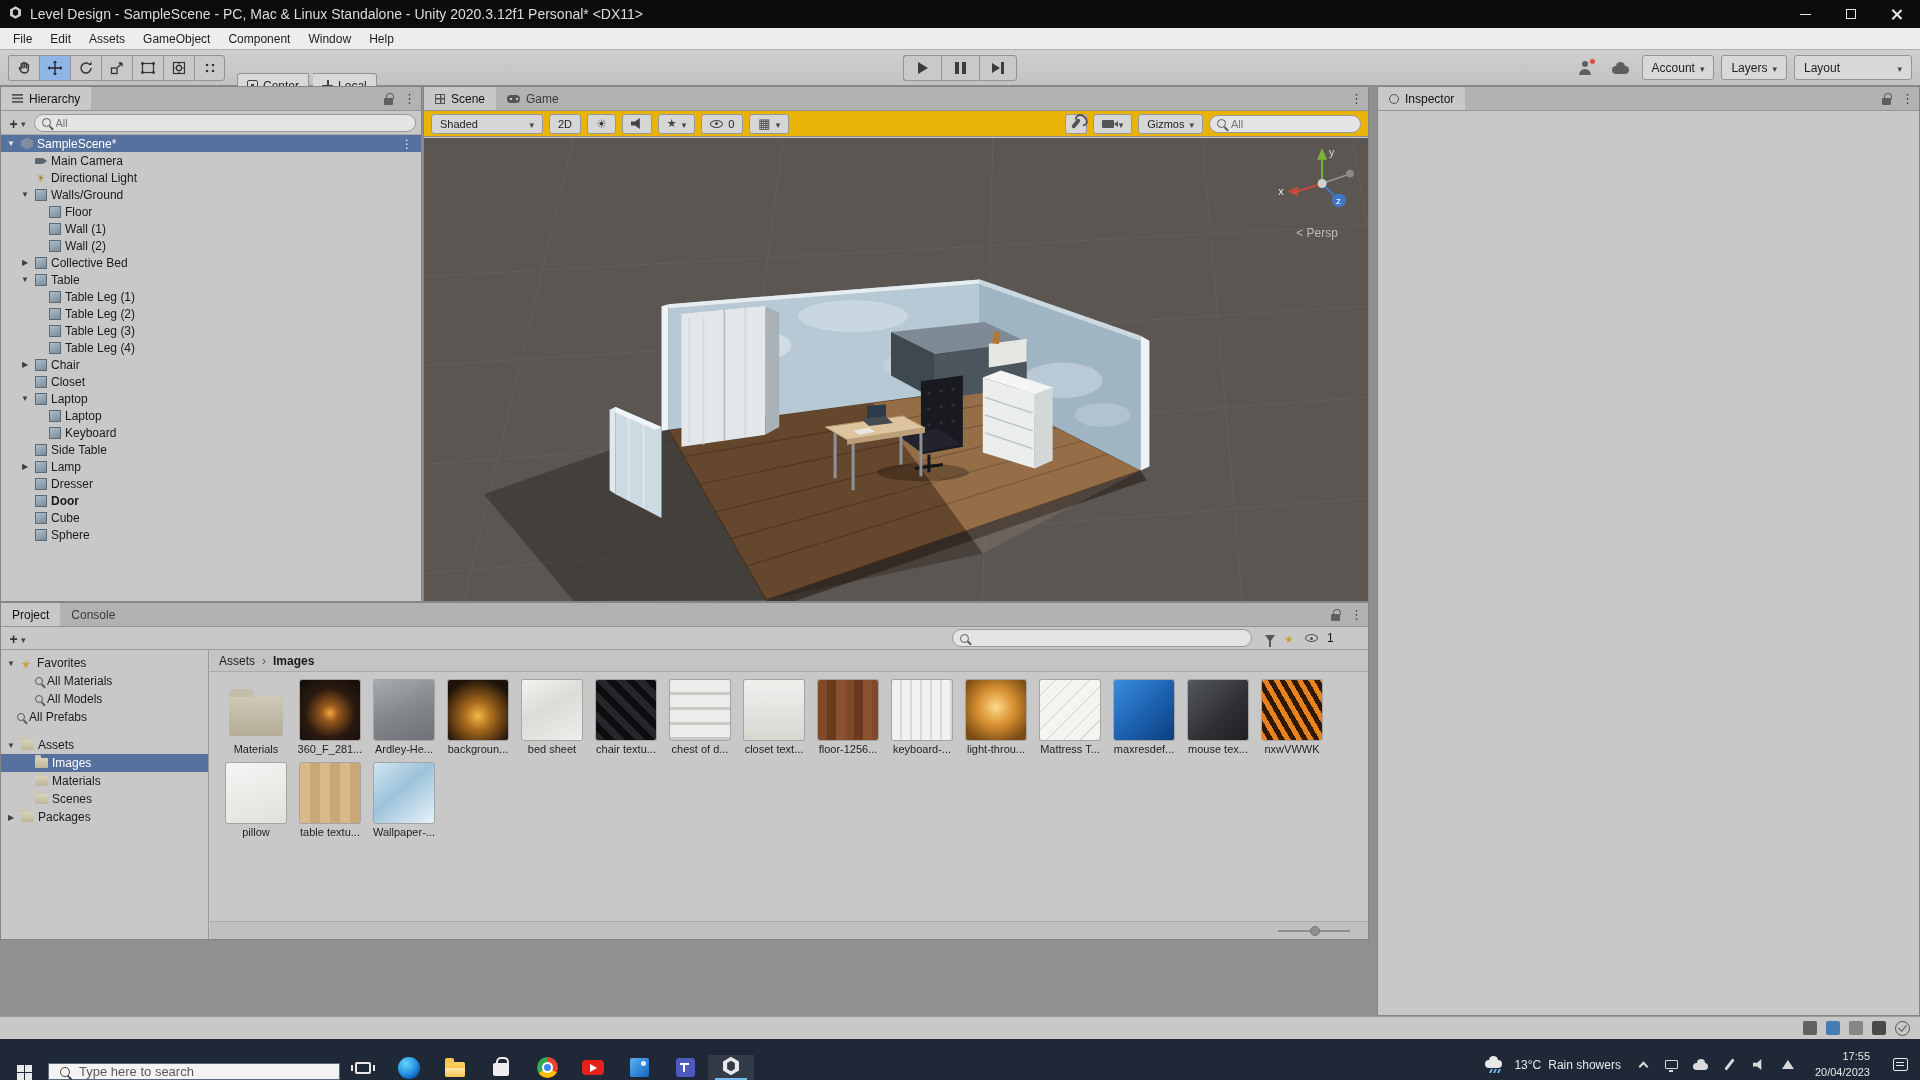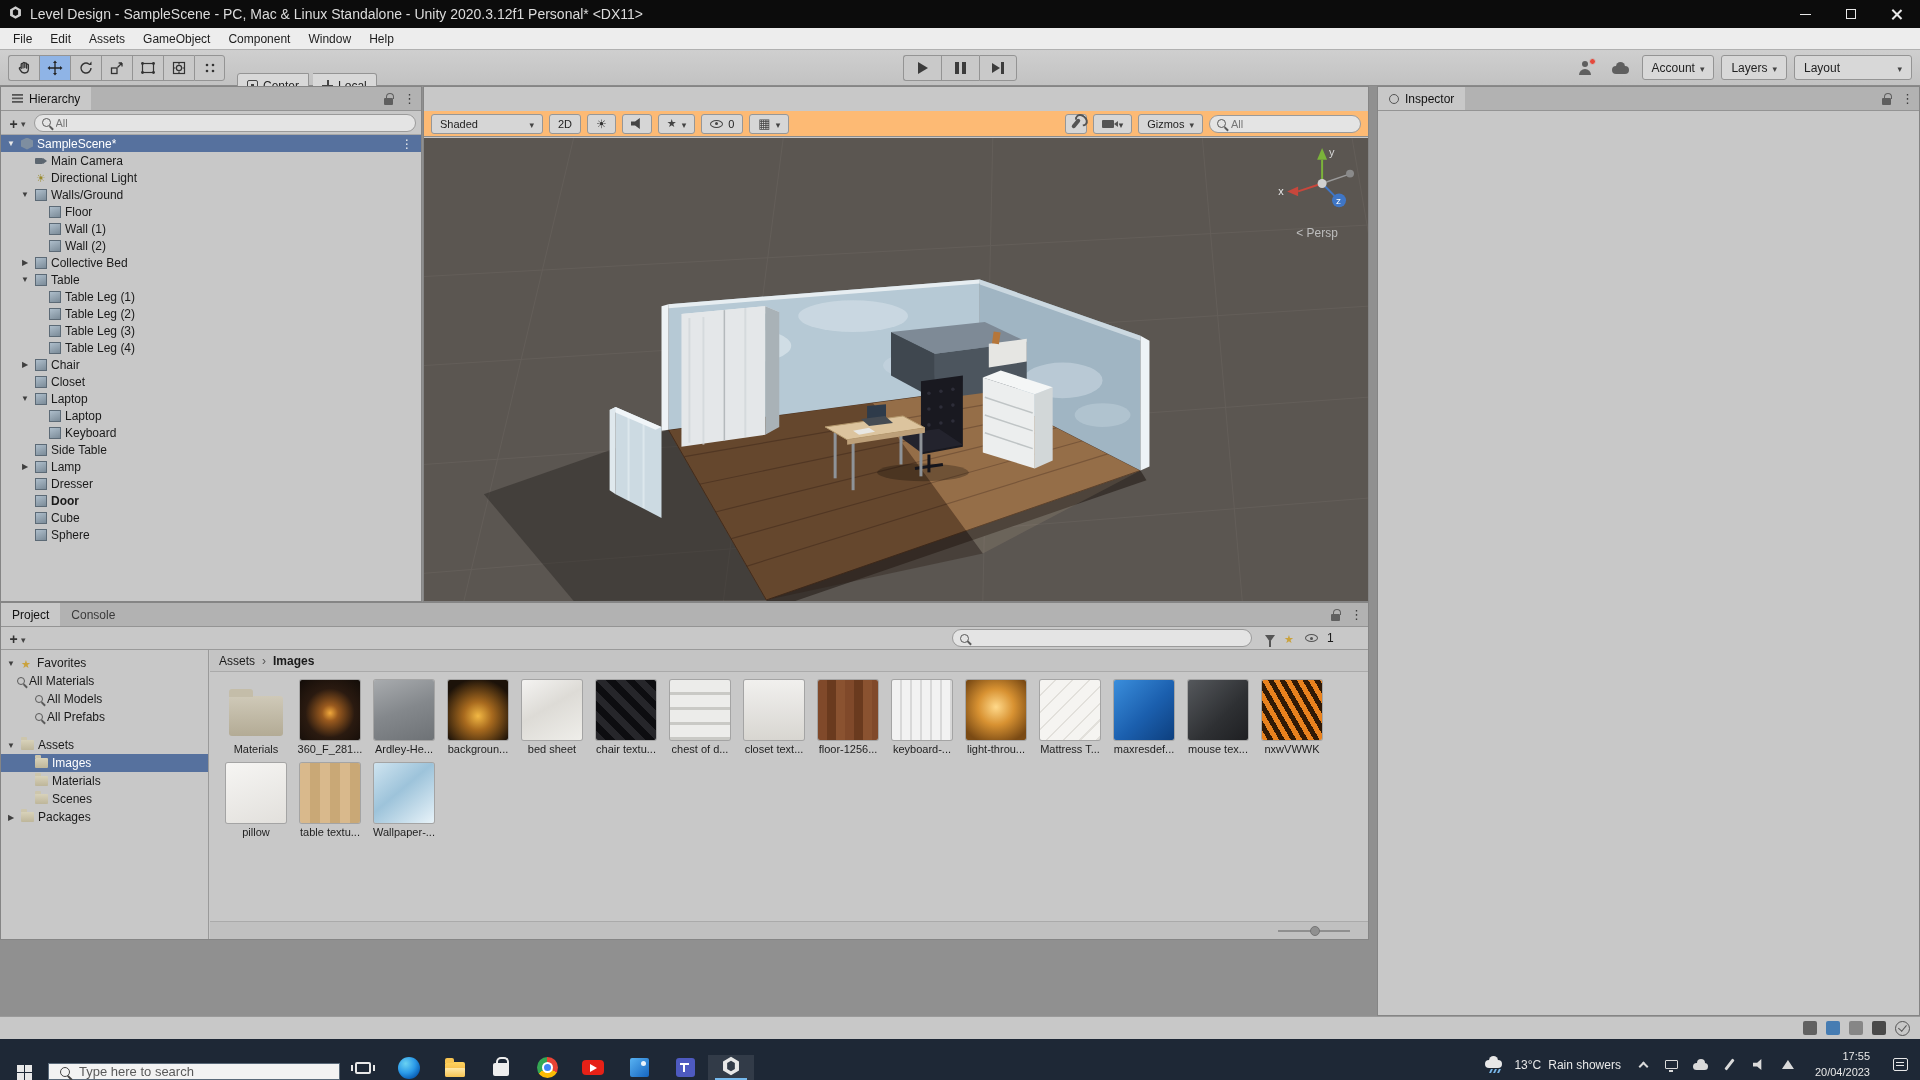--- a/index.html
+++ b/index.html
@@ -99,21 +99,21 @@
   .oi-scene{background:#7e8ea0;clip-path:polygon(50% 0,100% 25%,100% 75%,50% 100%,0 75%,0 25%);}
   .oi-cam{position:relative;}
   .oi-cam::before{content:"";position:absolute;left:0;top:3px;width:8px;height:6px;background:#5c6670;border-radius:1px;}
   .oi-cam::after{content:"";position:absolute;left:8px;top:3px;border-left:4px solid #5c6670;border-top:3px solid transparent;border-bottom:3px solid transparent;}
   .u-star{position:relative;width:12px;height:12px;flex:0 0 auto;}
   .u-star::after{content:"★";color:#caa23c;font-size:11px;line-height:12px;}
   .u-folder{width:13px;height:10px;background:linear-gradient(#d8d2ba,#beb69a);border-radius:1px;position:relative;flex:0 0 auto;}
   .u-folder::before{content:"";position:absolute;top:-3px;left:0;width:6px;height:3px;background:#cdc6ac;border-radius:1px 1px 0 0;}
 
   
-  .scenebar{position:absolute;top:24px;left:0;right:0;height:26px;background:#fdba74;border-bottom:1px solid #8c8c8c;display:flex;align-items:center;gap:6px;padding:0 7px;}
+  .scenebar{position:absolute;top:24px;left:0;right:0;height:26px;background:#eab308;border-bottom:1px solid #8c8c8c;display:flex;align-items:center;gap:6px;padding:0 7px;}
   .pill{height:20px;border:1px solid #979797;background:#d6d6d6;border-radius:3px;display:inline-flex;align-items:center;gap:5px;padding:0 8px;font-size:11px;color:#222;}
   .sc-right{margin-left:auto;display:flex;align-items:center;gap:6px;}
   .searchbox.sc{flex:0 0 auto;width:152px;}
   .sc-tab-grid{width:10px;height:10px;border:1.5px solid #555;background-image:linear-gradient(#555,#555),linear-gradient(90deg,#555,#555);background-size:10px 1.5px,1.5px 10px;background-position:0 3.5px,3.5px 0;background-repeat:no-repeat;}
   .sc-tab-game{width:13px;height:8px;background:#555;border-radius:4px;position:relative;}
   .sc-tab-game::before{content:"";position:absolute;left:2.5px;top:3px;width:2px;height:2px;background:#c8c8c8;}
   .sc-tab-game::after{content:"";position:absolute;right:2.5px;top:3px;width:2px;height:2px;background:#c8c8c8;}
   .sc-sun::after{content:"☀";font-size:12px;color:#333;}
   .sc-speaker{width:12px;height:11px;background:#444;clip-path:polygon(0 32%,35% 32%,75% 0,75% 100%,35% 68%,0 68%);}
   .sc-star::after{content:"★";font-size:11px;color:#444;}
@@ -493,20 +493,35 @@
         </div>
         <div class="h-row" style="padding-left: 18px;">
           <span class="h-arrow"></span>
           <span class="oi oi-cube"></span>
           <span class="h-label">Sphere</span>
         </div>
       </div>
   </section>
 
   <section class="panel scene">
+    <div class="ptabs">
+      <div class="tabwrap" id="scene-tabs">
+          <div class="ptab active">
+            <span class="sc-tab-grid"></span>
+            <span class="tab-label">Scene</span>
+          </div>
+          <div class="ptab">
+            <span class="sc-tab-game"></span>
+            <span class="tab-label">Game</span>
+          </div>
+        </div>
+      <div class="ptab-icons">
+          <span class="u-dots"></span>
+        </div>
+    </div>
     <div class="scenebar">
       <div class="pill" style="width:112px;justify-content:space-between;">
           <span>Shaded</span>
           <span class="caret"></span>
         </div>
       <div class="pill">
           <span>2D</span>
         </div>
       <div class="pill">
           <span class="sc-sun"></span>
@@ -704,31 +719,31 @@
         <span>1</span>
       </div>
     </div>
     <div class="projbody">
       <div class="projtree" id="project-tree">
           <div class="p-row" style="padding-left: 4px;">
             <span class="h-arrow">▼</span>
             <span class="u-star"></span>
             <span class="h-label">Favorites</span>
           </div>
-          <div class="p-row" style=" text-align: right;">
+          <div class="p-row" style="padding-left: 18px; text-align: right;">
             <span class="h-arrow"></span>
             <span class="u-mag sm"></span>
             <span class="h-label">All Materials</span>
           </div>
           <div class="p-row" style="padding-left: 18px;">
             <span class="h-arrow"></span>
             <span class="u-mag sm"></span>
             <span class="h-label">All Models</span>
           </div>
-          <div class="p-row" style="padding-left: 18px;">
+          <div class="p-row" style="">
             <span class="h-arrow"></span>
             <span class="u-mag sm"></span>
             <span class="h-label">All Prefabs</span>
           </div>
           <div class="p-row" style="margin-top: 10px; padding-left: 4px;">
             <span class="h-arrow">▼</span>
             <span class="u-folder"></span>
             <span class="h-label">Assets</span>
           </div>
           <div class="p-row sel" style="padding-left: 18px;">

